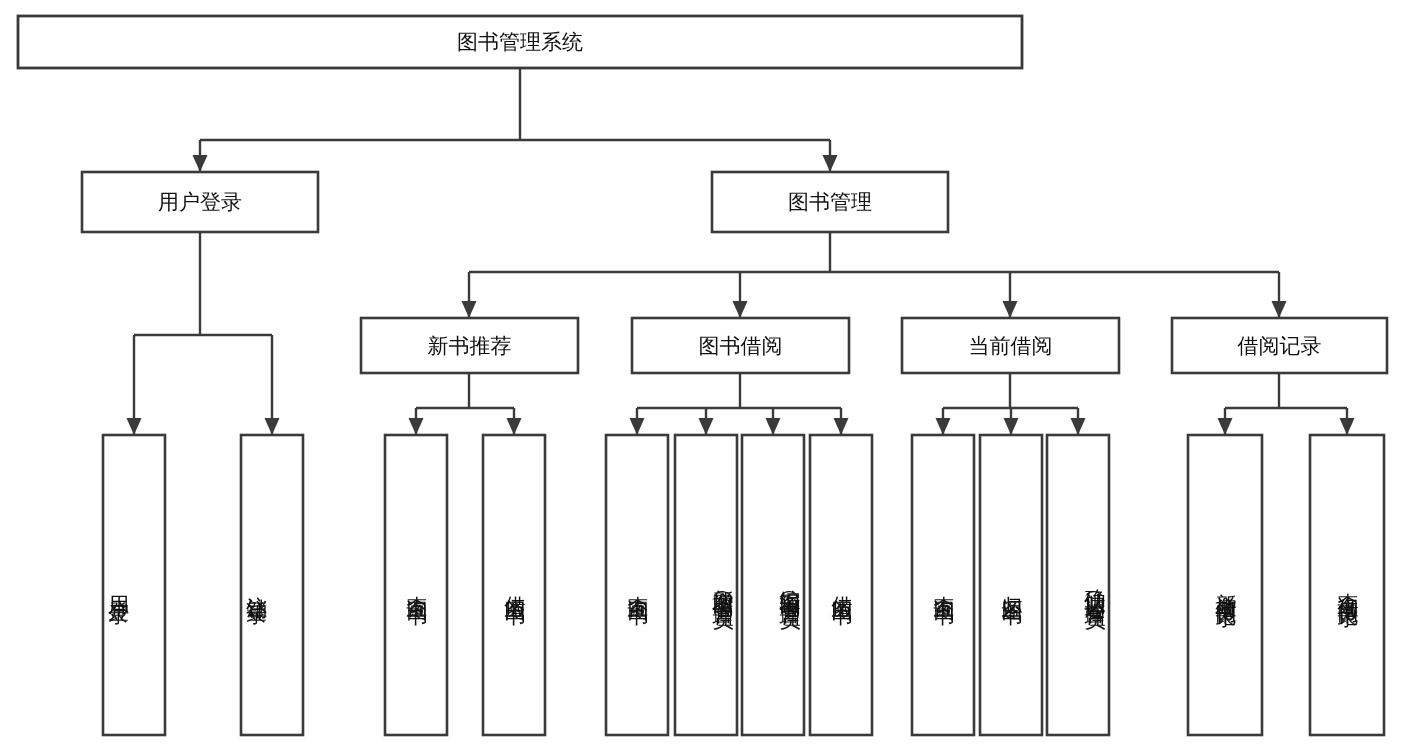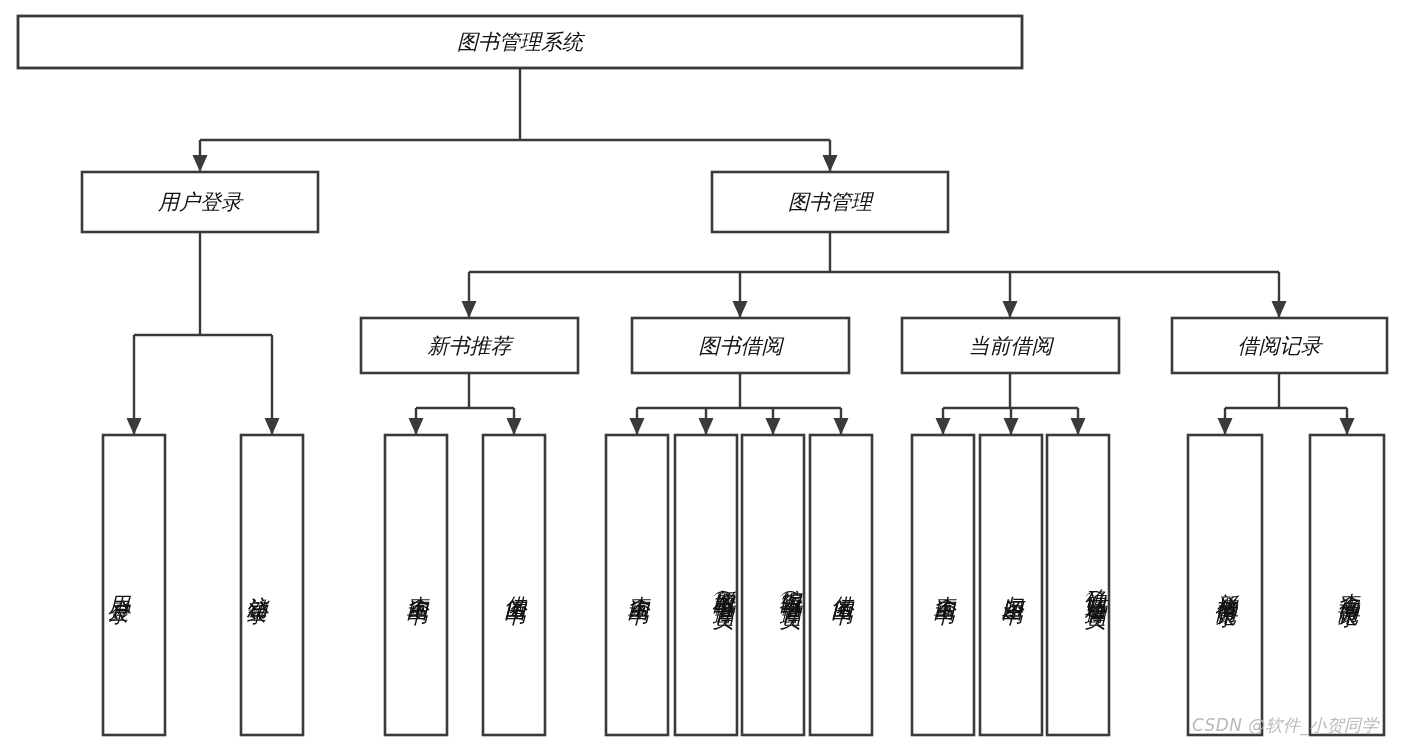--- a/index.html
+++ b/index.html
@@ -12,21 +12,20 @@
     width: 1405px;
     height: 747px;
     overflow: hidden;
     font-family: "DejaVu Sans", "Liberation Sans", sans-serif;
     color: #1a1a1a;
   }
   #diagram-root {
     position: relative;
     width: 1405px;
     height: 734px;
-    font-style: italic;
   }
   svg.diagram-canvas {
     position: absolute;
     left: 0;
     top: 0;
     width: 1405px;
     height: 747px;
     display: block;
   }
   .node-box {
@@ -205,15 +204,14 @@
         <span>确认归还（管理员）</span>
       </div>
       <div class="vertical-text-wrap" style="left: 1188px; top: 441px; width: 74px; height: 288px; justify-content: center;">
         <span>新增借阅记录</span>
       </div>
       <div class="vertical-text-wrap" style="left: 1310px; top: 441px; width: 74px; height: 288px; justify-content: center;">
         <span>查询借阅记录</span>
       </div>
     </div>
 
-  <div class="watermark" style="left: 1192px; top: 714px;">CSDN @软件_小贺同学</div>
 
 </div>
 
 </body></html>

